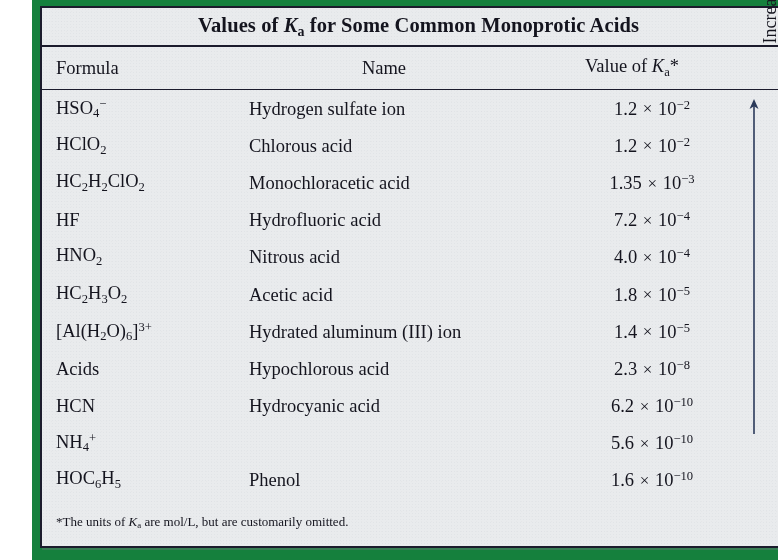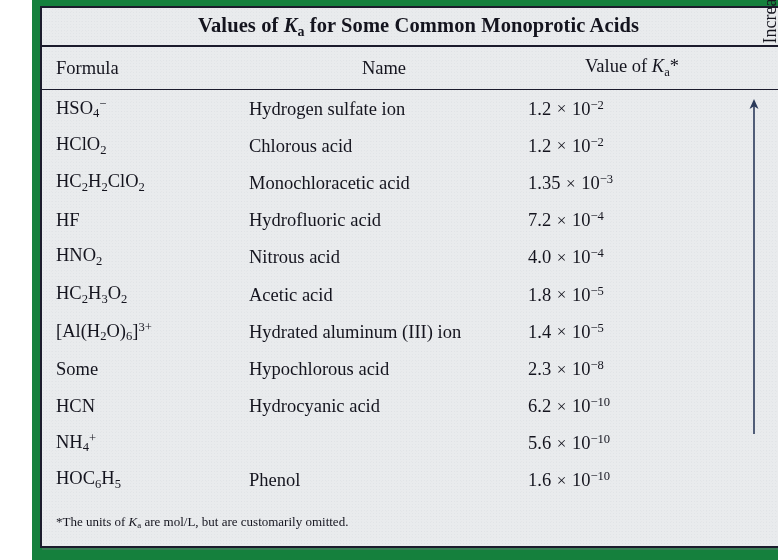--- a/index.html
+++ b/index.html
@@ -105,21 +105,21 @@
   }
   .cell {
     position: absolute;
     top: 50%;
     transform: translateY(-50%);
     font-size: 18.5px;
     white-space: nowrap;
   }
   .c-formula { left: 14px; }
   .c-name    { left: 207px; }
-  .c-value   { left: 486px; width: 200px; }
+  .c-value   { left: 510px; width: 200px; text-align: center; }
 
   sub { font-size: 0.68em; vertical-align: -0.28em; }
   sup { font-size: 0.68em; vertical-align: 0.45em; }
   .ital { font-style: italic; }
   .times { font-size: 0.92em; padding: 0 1px; }
 
   
   .footnote {
     position: absolute;
     left: 14px;
@@ -204,21 +204,21 @@
           <div class="cell c-formula">HC<sub>2</sub>H<sub>3</sub>O<sub>2</sub></div>
           <div class="cell c-name">Acetic acid</div>
           <div class="cell c-value"><span>1.8</span> <span class="times">×</span> <span>10</span><sup>−5</sup></div>
         </div>
         <div class="row">
           <div class="cell c-formula">[Al(H<sub>2</sub>O)<sub>6</sub>]<sup>3+</sup></div>
           <div class="cell c-name">Hydrated aluminum (III) ion</div>
           <div class="cell c-value"><span>1.4</span> <span class="times">×</span> <span>10</span><sup>−5</sup></div>
         </div>
         <div class="row">
-          <div class="cell c-formula">Some</div>
+          <div class="cell c-formula">Acids</div>
           <div class="cell c-name">Hypochlorous acid</div>
           <div class="cell c-value"><span>2.3</span> <span class="times">×</span> <span>10</span><sup>−8</sup></div>
         </div>
         <div class="row">
           <div class="cell c-formula">HCN</div>
           <div class="cell c-name">Hydrocyanic acid</div>
           <div class="cell c-value"><span>6.2</span> <span class="times">×</span> <span>10</span><sup>−10</sup></div>
         </div>
         <div class="row">
           <div class="cell c-formula">NH<sub>4</sub><sup>+</sup></div>

